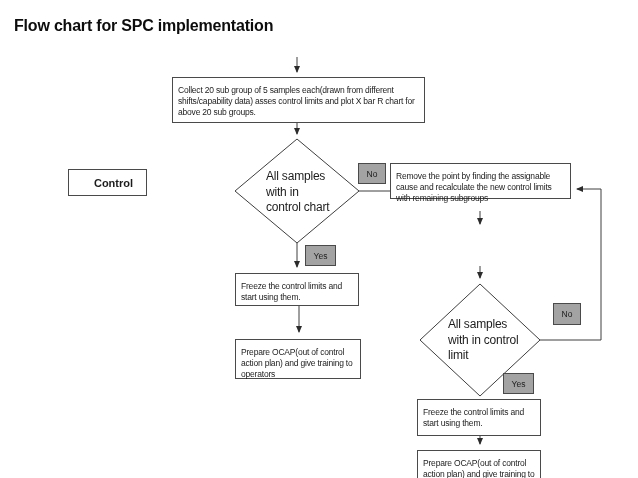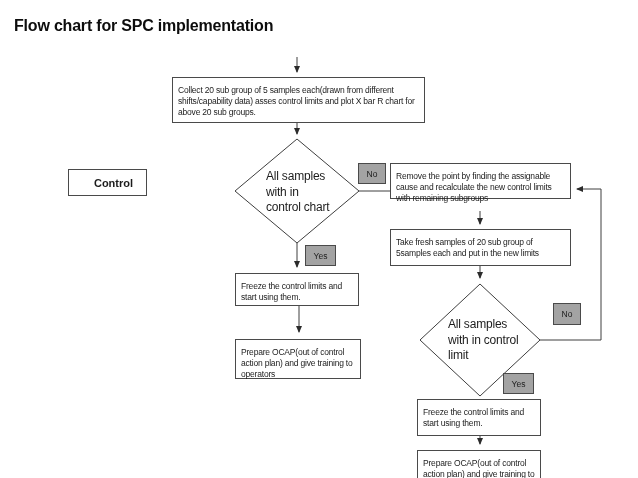--- a/index.html
+++ b/index.html
@@ -87,21 +87,20 @@
     <span>with in</span>
     <span>control chart</span>
   </div>
 
   <div class="tag" id="no1">
     <span>No</span>
   </div>
 
   <div class="node" id="removept">Remove the point by finding the assignable cause and recalculate the new control limits with remaining subgroups</div>
 
-  <div class="node" id="takefresh">Take fresh samples of 20 sub group of 5samples each and put in the new limits</div>
 
   <div class="tag" id="yes1">
     <span>Yes</span>
   </div>
 
   <div class="node" id="freeze1">Freeze the control limits and start using them.</div>
 
   <div class="node" id="prepare1">Prepare OCAP(out of control action plan) and give training to operators</div>
 
   <div class="plain" id="d2text">

